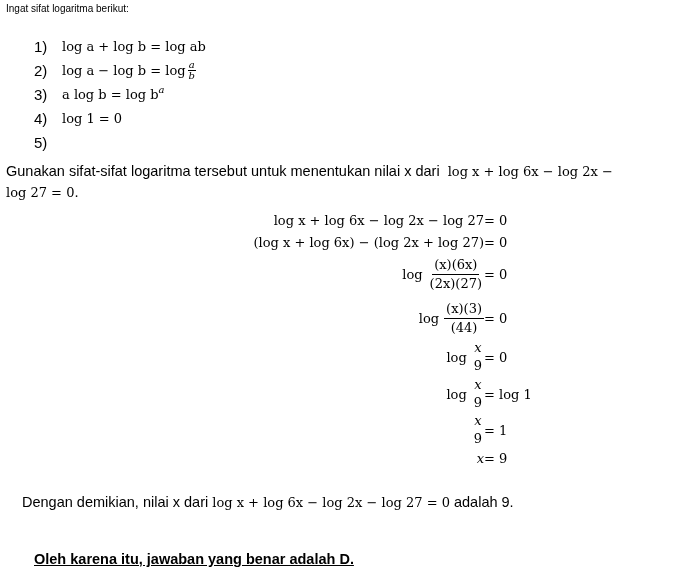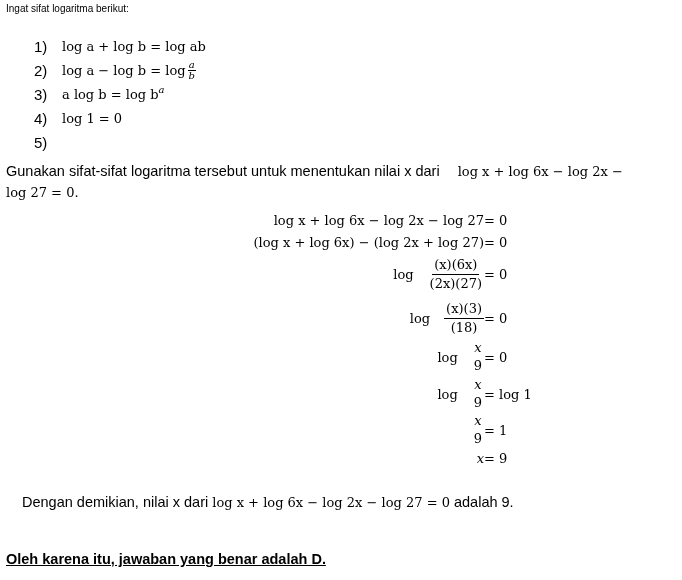--- a/index.html
+++ b/index.html
@@ -7,27 +7,27 @@
   .txt { position:absolute; white-space:nowrap; }
   .m { font-family:"DejaVu Serif", "Liberation Serif", serif; font-size:13px; }
   .mi { font-style:italic; }
   .list { position:absolute; left:34px; top:34px; }
   .li { height:24px; display:flex; align-items:center; }
   .num { width:28px; font-family:"Liberation Sans", sans-serif; font-size:15px; }
   .eqs { position:absolute; left:0; top:216px; width:682px; }
   .eq { position:absolute; display:flex; align-items:center; }
   .lhs { position:absolute; right:198px; text-align:right; display:flex; align-items:center; white-space:nowrap; }
   .rhs { position:absolute; left:484px; display:flex; align-items:center; white-space:nowrap; }
-  .frac { display:inline-flex; flex-direction:column; align-items:center; vertical-align:middle; margin-left:14px; }
+  .frac { display:inline-flex; flex-direction:column; align-items:center; vertical-align:middle; margin-left:5px; }
   .frac .n { border-bottom:1px solid #000; padding:0 2px; line-height:18px; }
   .frac .d { padding:0 2px; line-height:18px; }
   .sfrac { display:inline-flex; flex-direction:column; align-items:center; vertical-align:middle; font-size:10px; margin-left:2px; }
   .sfrac .n { border-bottom:1px solid #000; line-height:10px; padding:0 1px; }
   .sfrac .d { line-height:10px; padding:0 1px; }
-  .u { text-decoration:underline; font-weight:bold; }
+  .u { text-decoration:underline; font-weight:bold;margin-left:28px; }
 </style>
 </head>
 <body>
 
 <div class="txt" style="left:6px; top:3px; font-size:10px;">Ingat sifat logaritma berikut:</div>
 
 <div class="list">
   <div class="li">
     <span class="num">1)</span>
     <span class="m">log a + log b = log ab</span>
@@ -49,21 +49,21 @@
     <span class="num">4)</span>
     <span class="m">log 1 = 0</span>
   </div>
   <div class="li">
     <span class="num">5)</span>
   </div>
 </div>
 
 <div class="txt" style="left:6px; top:163px;">
   <span>Gunakan sifat-sifat logaritma tersebut untuk menentukan nilai x dari</span>
-  <span class="m" style="margin-left:14px;">log x + log 6x − log 2x −</span>
+  <span class="m" style="margin-left:4px;">log x + log 6x − log 2x −</span>
 </div>
 <div class="txt m" style="left:6px; top:185px;">log 27 = 0.</div>
 
 <div class="eqs">
   <div class="eq" style="top:4px; width:682px;">
     <span class="lhs m">log x + log 6x − log 2x − log 27</span>
     <span class="rhs m">= 0</span>
   </div>
   <div class="eq" style="top:26px; width:682px;">
     <span class="lhs m">(log x + log 6x) − (log 2x + log 27)</span>
@@ -77,21 +77,21 @@
         <span class="d">(2x)(27)</span>
       </span>
     </span>
     <span class="rhs m">= 0</span>
   </div>
   <div class="eq" style="top:102px; width:682px;">
     <span class="lhs m">
       <span>log</span>
       <span class="frac">
         <span class="n">(x)(3)</span>
-        <span class="d">(18)</span>
+        <span class="d">(44)</span>
       </span>
     </span>
     <span class="rhs m">= 0</span>
   </div>
   <div class="eq" style="top:141px; width:682px;">
     <span class="lhs m">
       <span>log</span>
       <span class="frac">
         <span class="n mi" style="border-bottom:none;">x</span>
         <span class="d">9</span>

